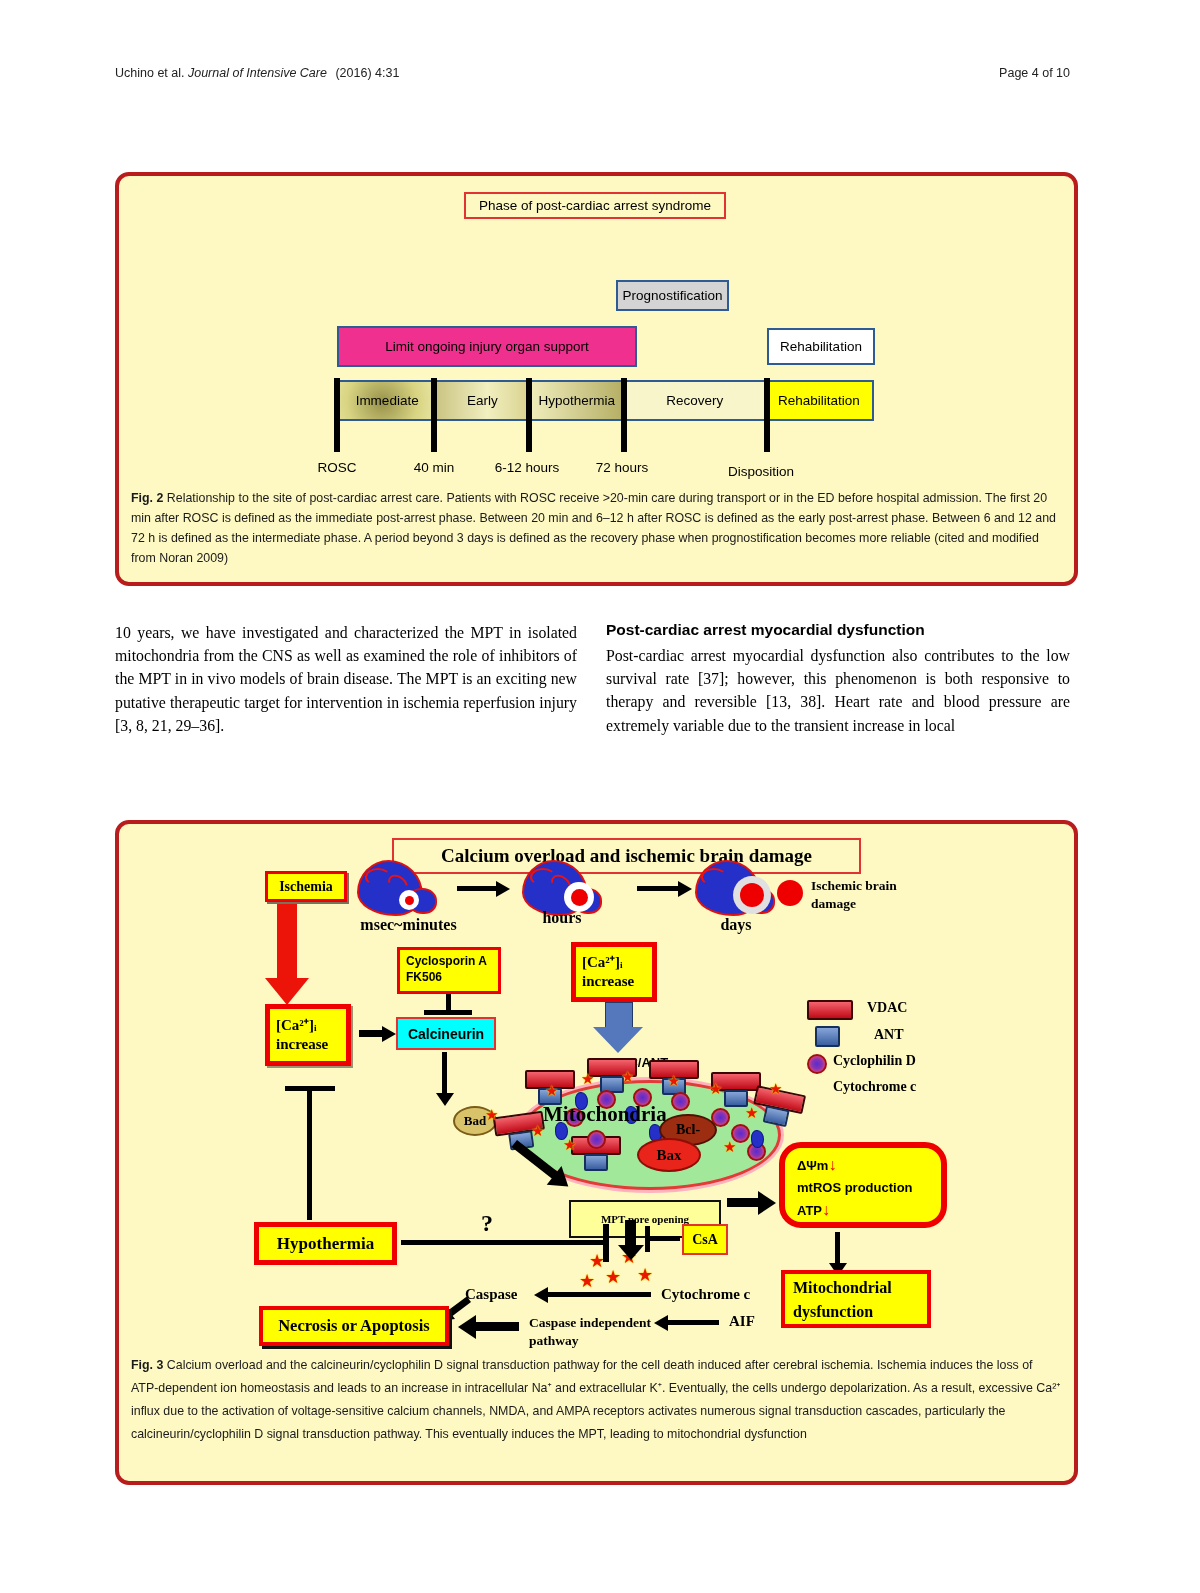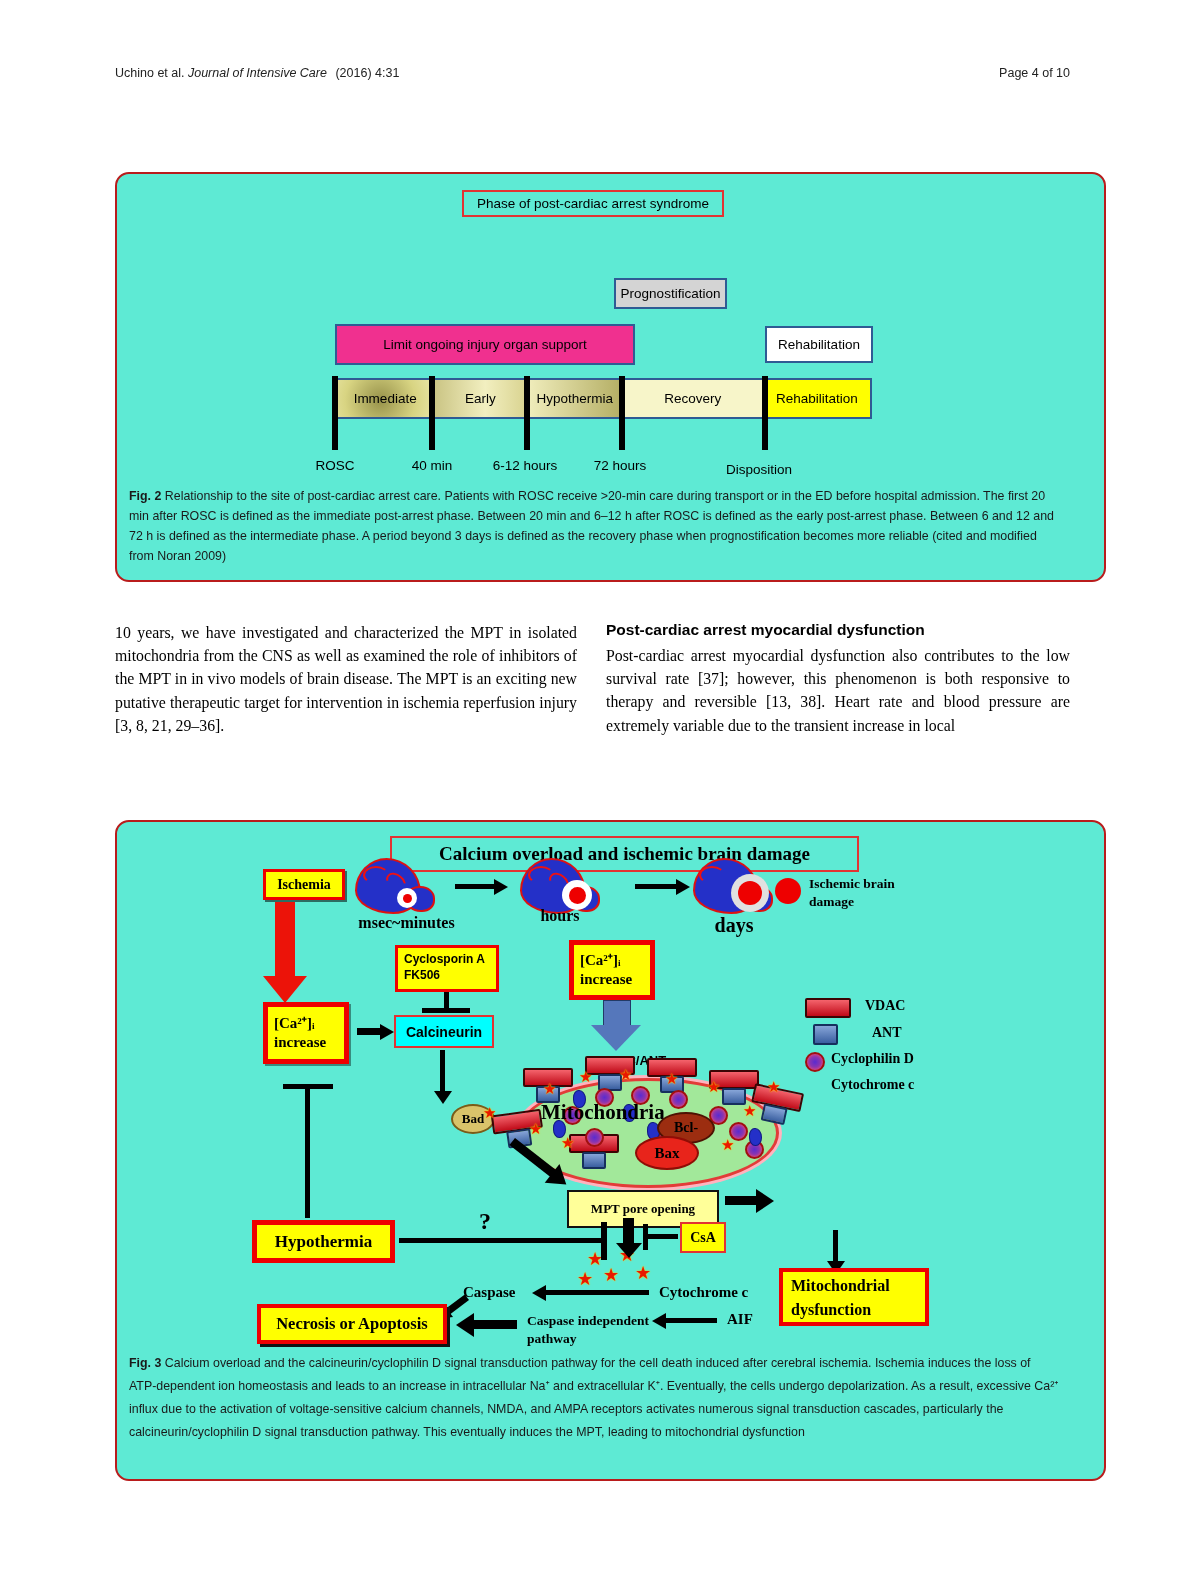--- a/index.html
+++ b/index.html
@@ -5,21 +5,21 @@
   html,body{margin:0;padding:0;background:#ffffff;}
   .page{position:relative;width:1200px;height:1593px;background:#fff;overflow:hidden;
         font-family:"Liberation Serif",serif;color:#000;}
   .ab{position:absolute;}
 
   
   .hdr{font:12.5px "Liberation Sans",sans-serif;color:#222;}
   .hdr .ital{font-style:italic;}
 
   
-  .figframe{position:absolute;border:2px solid #b91c1c;border-radius:14px;background:#5eead4;padding-left:32px;}
+  .figframe{position:absolute;border:4px solid #b91c1c;border-radius:14px;background:#fef9c3;}
 
   
   .f2box{position:absolute;display:flex;align-items:center;justify-content:center;
          font:13.5px "Liberation Sans",sans-serif;text-align:center;box-sizing:border-box;}
   .bblue{border:2px solid #2f5b94;}
   .f2seg{height:100%;box-sizing:border-box;display:flex;align-items:center;justify-content:center;
          font:13.5px "Liberation Sans",sans-serif;}
   .tick{position:absolute;width:6px;background:#000;}
   .ticklab{position:absolute;font:13.5px "Liberation Sans",sans-serif;text-align:center;}
   .cap{position:absolute;font:12.4px "Liberation Sans",sans-serif;color:#1a1a1a;line-height:1.62;}
@@ -166,21 +166,21 @@
     </div>
 
     <div class="arr-r" style="left:338px;top:62px;width:40px;"></div>
     <div class="arr-r" style="left:518px;top:62px;width:42px;"></div>
 
     <div class="ab" style="left:658px;top:56px;width:26px;height:26px;border-radius:50%;background:#ee0000;"></div>
     <div class="ab serifb" style="left:692px;top:53px;width:120px;font-size:13.5px;line-height:1.35;">Ischemic brain damage</div>
 
     <div class="ab serifb" style="left:222px;top:92px;width:135px;font-size:16px;text-align:center;">msec~minutes</div>
     <div class="ab serifb" style="left:398px;top:85px;width:90px;font-size:16px;text-align:center;">hours</div>
-    <div class="ab serifb" style="left:572px;top:92px;width:90px;font-size:20px;text-align:center;">days</div>
+    <div class="ab serifb" style="left:572px;top:92px;width:90px;font-size:16px;text-align:center;">days</div>
 
     <div class="ab" style="left:158px;top:80px;width:20px;height:76px;background:#ec1309;"></div>
     <div class="ab" style="left:146px;top:154px;width:0;height:0;border-left:22px solid transparent;border-right:22px solid transparent;border-top:27px solid #ec1309;"></div>
 
     <div class="ab sansb" style="left:278px;top:123px;width:104px;height:47px;background:#ffff00;border:3px solid #ee0000;
          box-sizing:border-box;font-size:12px;line-height:1.35;padding:3px 0 0 6px;">
       <div>Cyclosporin A</div>
       <div>FK506</div>
     </div>
     <div class="bar" style="left:327px;top:170px;width:5px;height:18px;"></div>
@@ -274,24 +274,30 @@
       </div>
     <div class="ab serifb" style="left:424px;top:278px;font-size:21px;">Mitochondria</div>
 
     <div class="ell serifb" style="left:540px;top:290px;width:58px;height:32px;background:#9c2d10;border:2px solid #4e1203;font-size:14px;">Bcl-</div>
     <div class="ell serifb" style="left:518px;top:314px;width:64px;height:34px;background:#e8241b;border:2px solid #8f0d06;font-size:15px;">Bax</div>
 
     <div class="ab rot" style="left:398px;top:316px;transform:rotate(38deg);">
       <div class="arr-r thick" style="left:0;top:0;width:52px;"></div>
     </div>
 
-    <div class="ab serifb" style="left:450px;top:368px;width:152px;height:38px;background:#ffff99;border:2px solid #111;
-         box-sizing:border-box;font-size:13px;display:flex;align-items:center;justify-content:center;">MPT pore opening</div>
+    <div class="ab serifb" style="left:450px;top:376px;width:152px;height:38px;background:#ffff99;border:2px solid #111;
+         box-sizing:border-box;font-size:11px;display:flex;align-items:center;justify-content:center;">MPT pore opening</div>
     <div class="arr-r thick" style="left:608px;top:374px;width:32px;"></div>
 
+    <div class="ab sansb" style="left:660px;top:318px;width:168px;height:86px;background:#ffff00;border:6px solid #ee0000;
+         border-radius:22px;box-sizing:border-box;font-size:13px;line-height:1.55;padding:5px 0 0 12px;">
+      <div><span>ΔΨm</span><span style="color:#ee0000;font-size:16px;">↓</span></div>
+      <div>mtROS production</div>
+      <div><span>ATP</span><span style="color:#ee0000;font-size:16px;">↓</span></div>
+    </div>
     <div class="arr-d" style="left:716px;top:408px;height:32px;"></div>
 
     <div class="ab serifb" style="left:662px;top:446px;width:150px;height:58px;background:#ffff00;border:4px solid #ee0000;
          box-sizing:border-box;font-size:16px;line-height:1.5;padding:2px 0 0 8px;">
       <div>Mitochondrial</div>
       <div>dysfunction</div>
     </div>
 
     <div class="ab" style="left:688px;top:176px;width:42px;height:16px;background:linear-gradient(#f4636c,#c00a18);border:2px solid #3c0404;border-radius:2px;"></div>
     <div class="ab serifb" style="left:748px;top:176px;font-size:14px;">VDAC</div>

